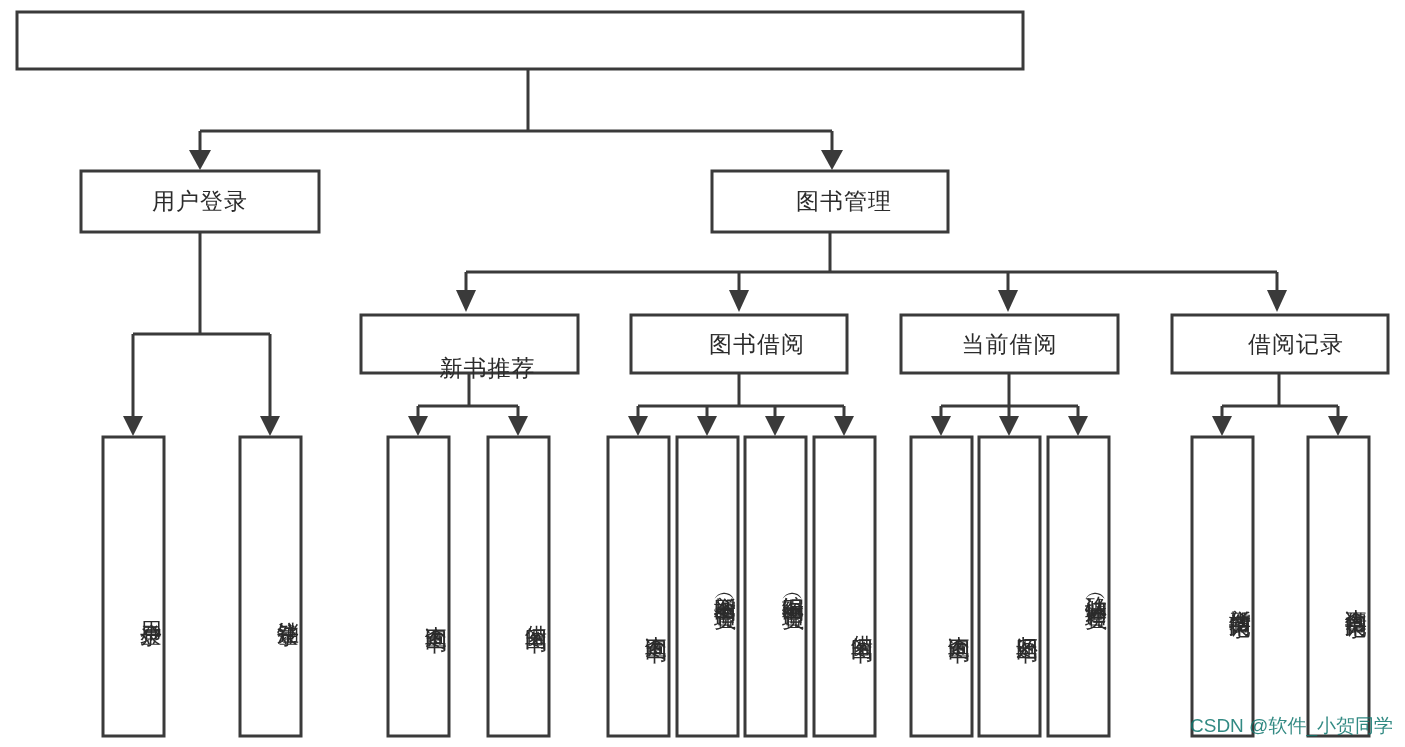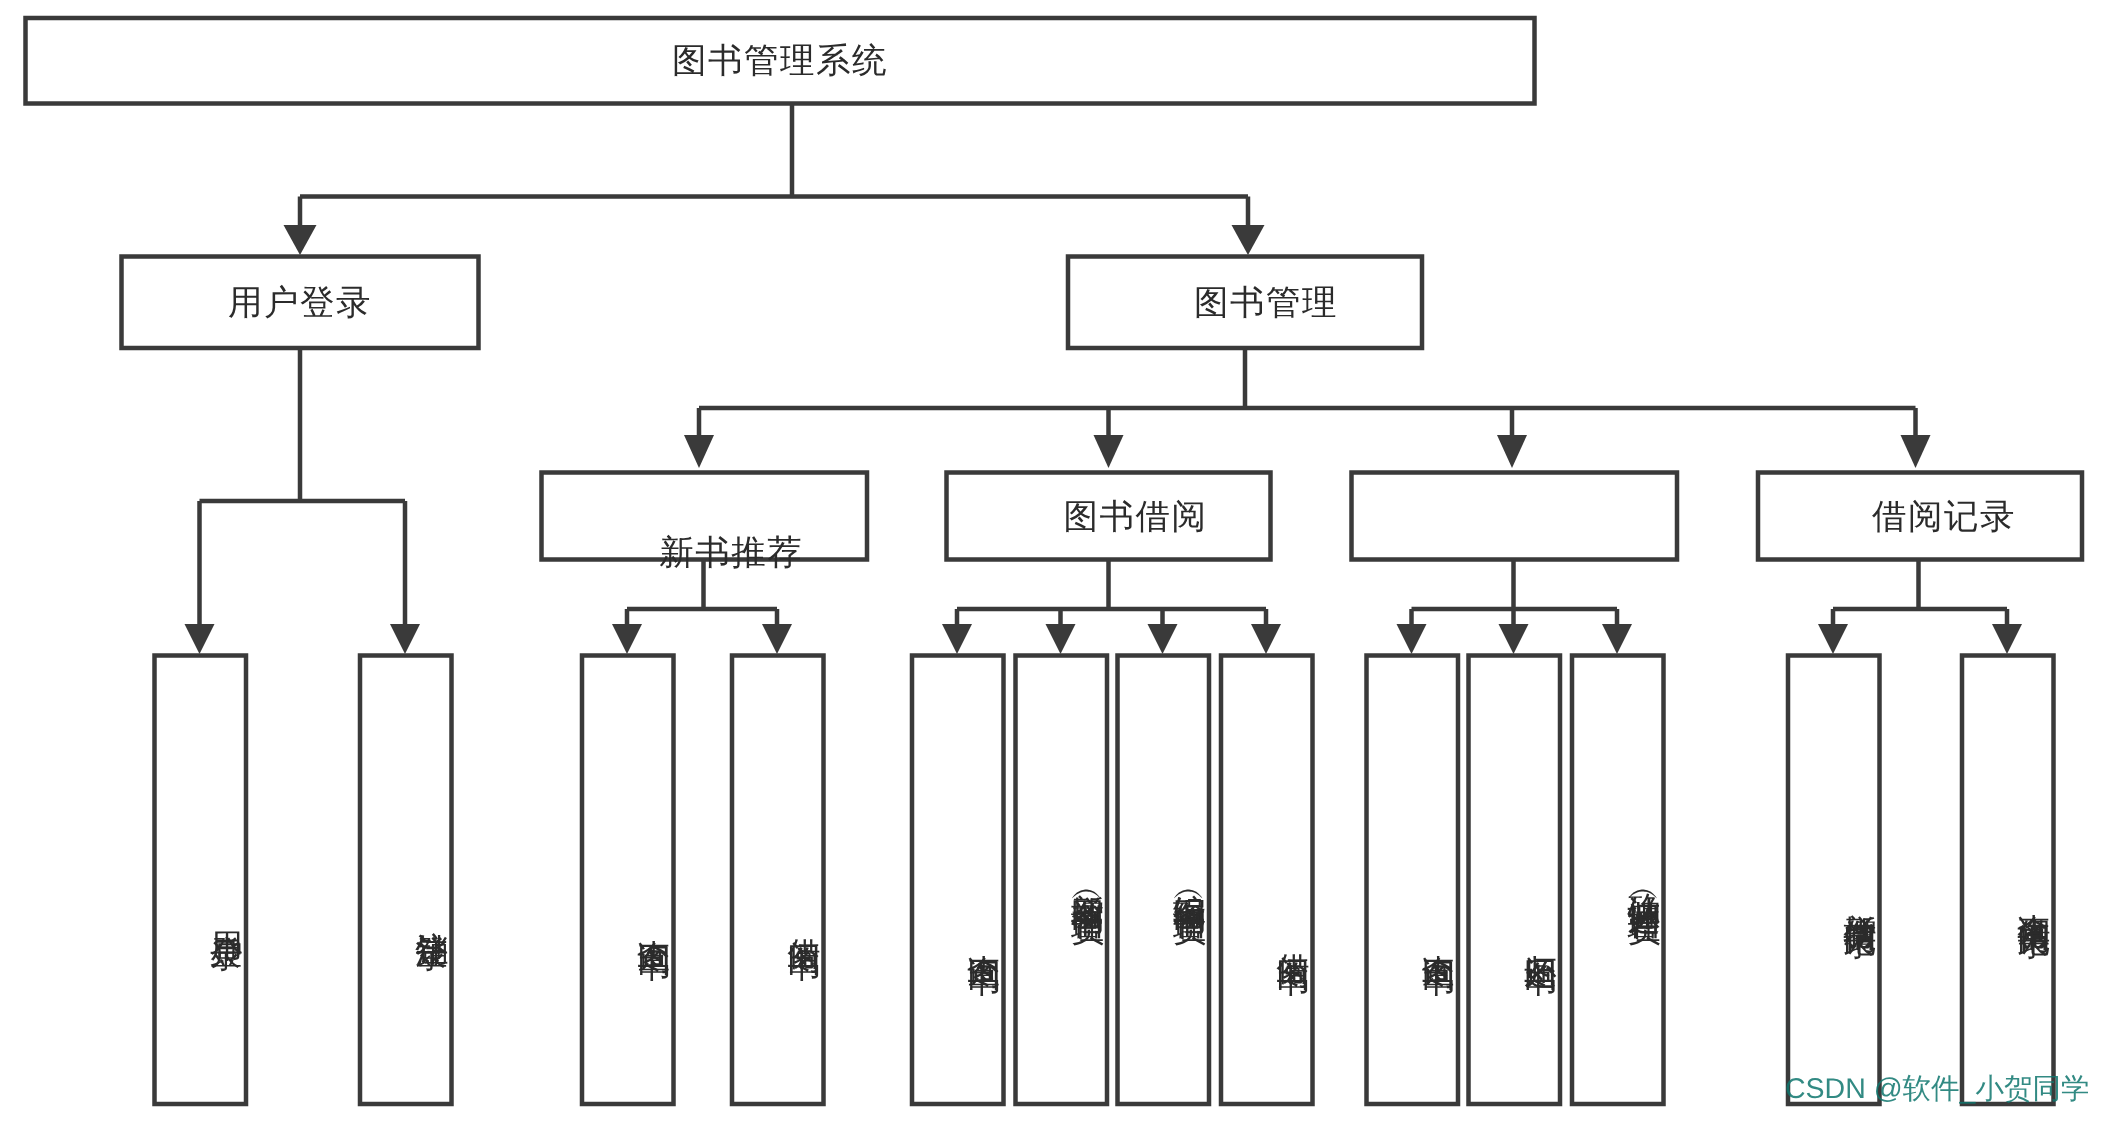--- a/index.html
+++ b/index.html
@@ -157,27 +157,27 @@
 
     <rect class="node-box" x="911" y="437" width="61" height="299"></rect>
     <rect class="node-box" x="979" y="437" width="61" height="299"></rect>
     <rect class="node-box" x="1048" y="437" width="61" height="299"></rect>
 
     <rect class="node-box" x="1192" y="437" width="61" height="299"></rect>
     <rect class="node-box" x="1308" y="437" width="61" height="299"></rect>
 
   </svg>
 
-  <div class="node-label-h" style="left:17px; top:12px; width:1006px; height:57px;">图书管理系统</div>
 
   <div class="node-label-h" style="left:81px; top:171px; width:238px; height:61px;">用户登录</div>
   <div class="node-label-h" style="left:712px; top:171px; width:236px; height:61px;margin-left:14px;">图书管理</div>
 
   <div class="node-label-h" style="left:379px; top:315px; width:217px; height:58px;margin-top:24px;">新书推荐</div>
   <div class="node-label-h" style="left:631px; top:315px; width:252px; height:58px;">图书借阅</div>
+  <div class="node-label-h" style="left:901px; top:315px; width:217px; height:58px;">当前借阅</div>
   <div class="node-label-h" style="left:1172px; top:315px; width:248px; height:58px;">借阅记录</div>
 
   <div class="node-label-v" style="left:103px; top:487px; width:61px; height:240px;">用户登录</div>
   <div class="node-label-v" style="left:240px; top:487px; width:61px; height:240px;">注销登录</div>
 
   <div class="node-label-v" style="left:388px; top:492px; width:61px; height:240px;">查询图书</div>
   <div class="node-label-v" style="left:488px; top:492px; width:61px; height:240px;">借阅图书</div>
 
   <div class="node-label-v" style="left:608px; top:502px; width:61px; height:240px;">查询图书</div>
   <div class="node-label-v" style="left:677px; top:442px; width:61px; height:290px;">新增图书（管理员）</div>

